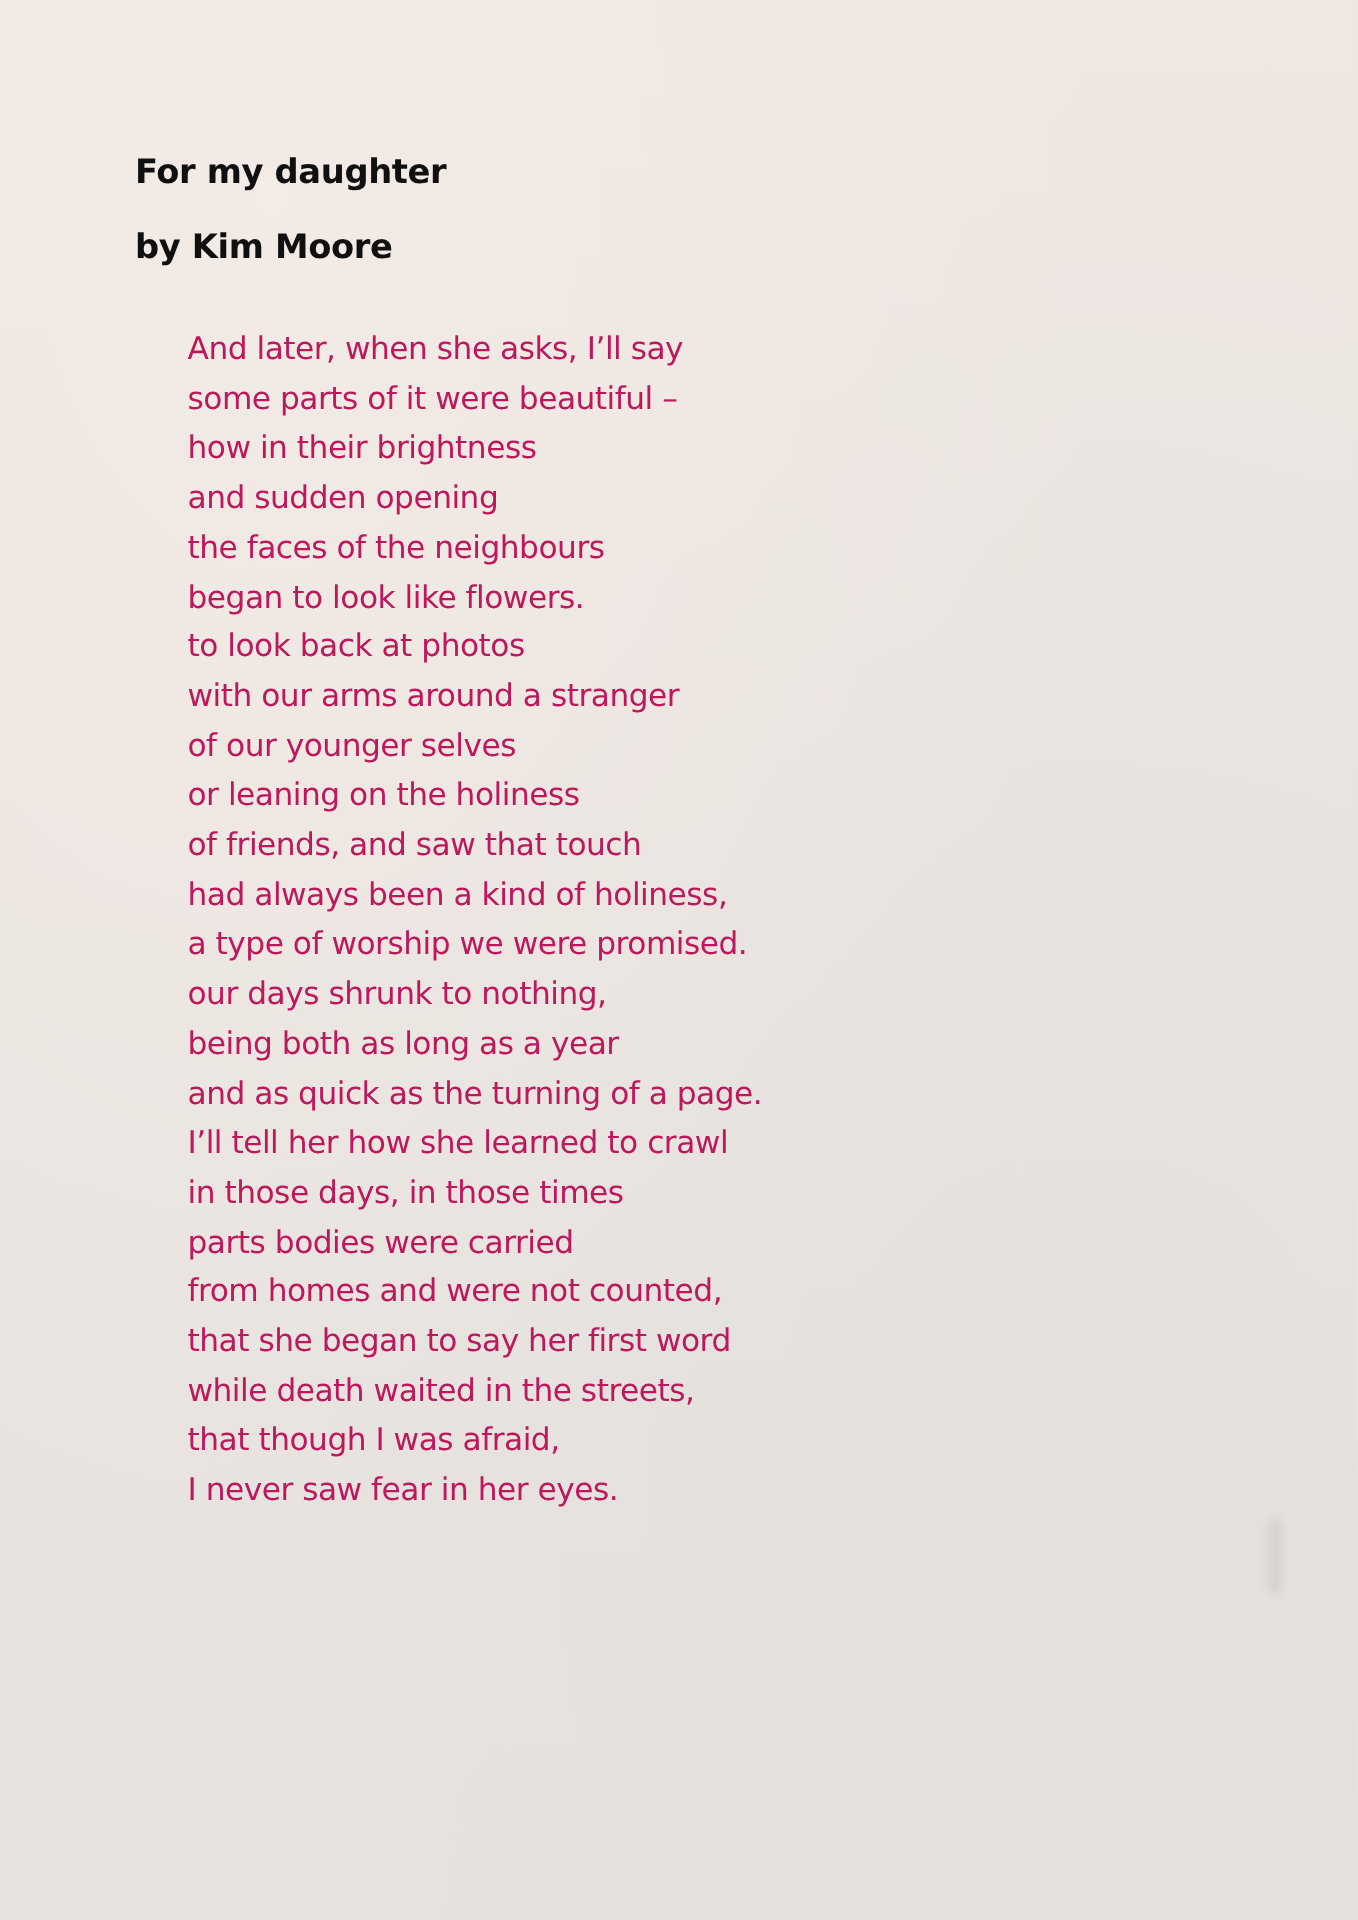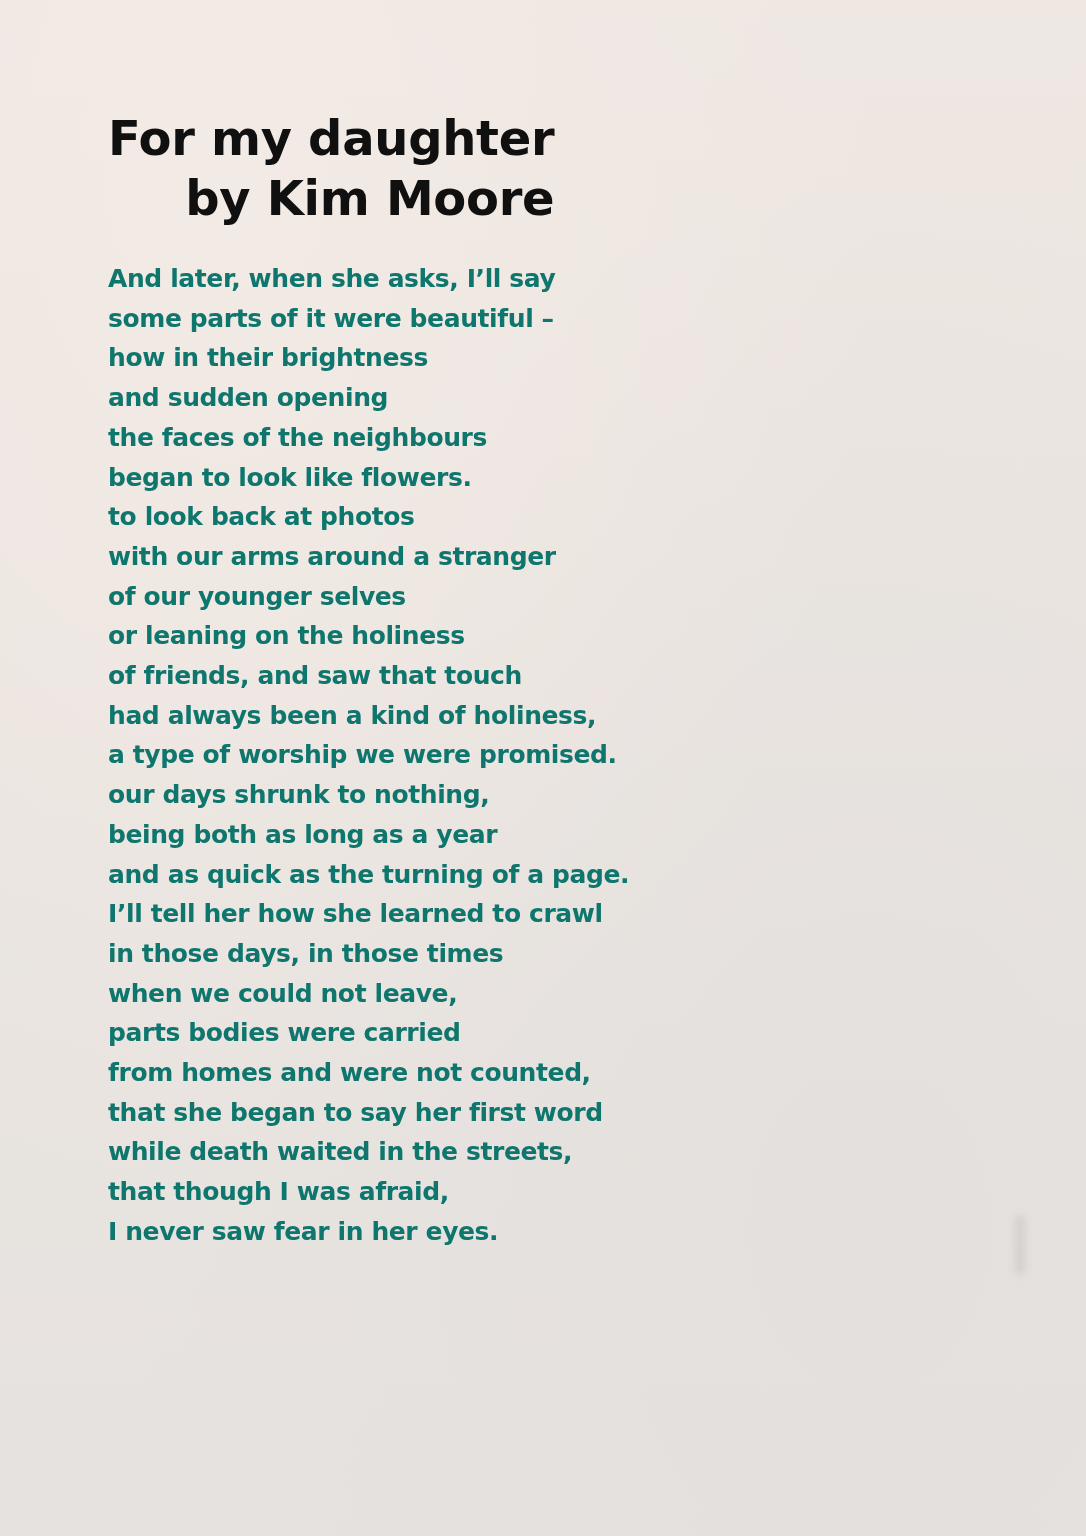--- a/index.html
+++ b/index.html
@@ -36,44 +36,44 @@
       filter: blur(3px);
     }
     .title-block {
       position: absolute;
       left: 108px;
       top: 108px;
     }
     .title-line {
       font-family: "DejaVu Sans", sans-serif;
       font-weight: bold;
-      font-size: 48px;
+      font-size: 27px;
       line-height: 60px;
       letter-spacing: -0.3px;
       color: #111010;
       margin: 0;
       white-space: nowrap;
-      text-align: right;
     }
     .poem {
       position: absolute;
       left: 108px;
       top: 259px;
       margin: 0;
       padding: 0;
       list-style: none;
     }
     .poem-line {
       font-family: "DejaVu Sans", sans-serif;
-      font-weight: bold;
+      font-weight: normal;
       font-size: 25px;
       line-height: 39.7px;
       letter-spacing: -0.4px;
-      color: #0f766e;
+      color: #be185d;
       white-space: nowrap;
+      margin-left: 42px;
     }
   </style>
 </head>
 <body>
 
 <div class="page">
   <div class="stain"></div>
 
   <div class="title-block">
     <h1 class="title-line">For my daughter</h1>
@@ -92,21 +92,20 @@
     <li class="poem-line">of our younger selves</li>
     <li class="poem-line">or leaning on the holiness</li>
     <li class="poem-line">of friends, and saw that touch</li>
     <li class="poem-line">had always been a kind of holiness,</li>
     <li class="poem-line">a type of worship we were promised.</li>
     <li class="poem-line">our days shrunk to nothing,</li>
     <li class="poem-line">being both as long as a year</li>
     <li class="poem-line">and as quick as the turning of a page.</li>
     <li class="poem-line">I’ll tell her how she learned to crawl</li>
     <li class="poem-line">in those days, in those times</li>
-    <li class="poem-line">when we could not leave,</li>
     <li class="poem-line">parts bodies were carried</li>
     <li class="poem-line">from homes and were not counted,</li>
     <li class="poem-line">that she began to say her first word</li>
     <li class="poem-line">while death waited in the streets,</li>
     <li class="poem-line">that though I was afraid,</li>
     <li class="poem-line">I never saw fear in her eyes.</li>
   </ul>
 </div>
 
 </body></html>

